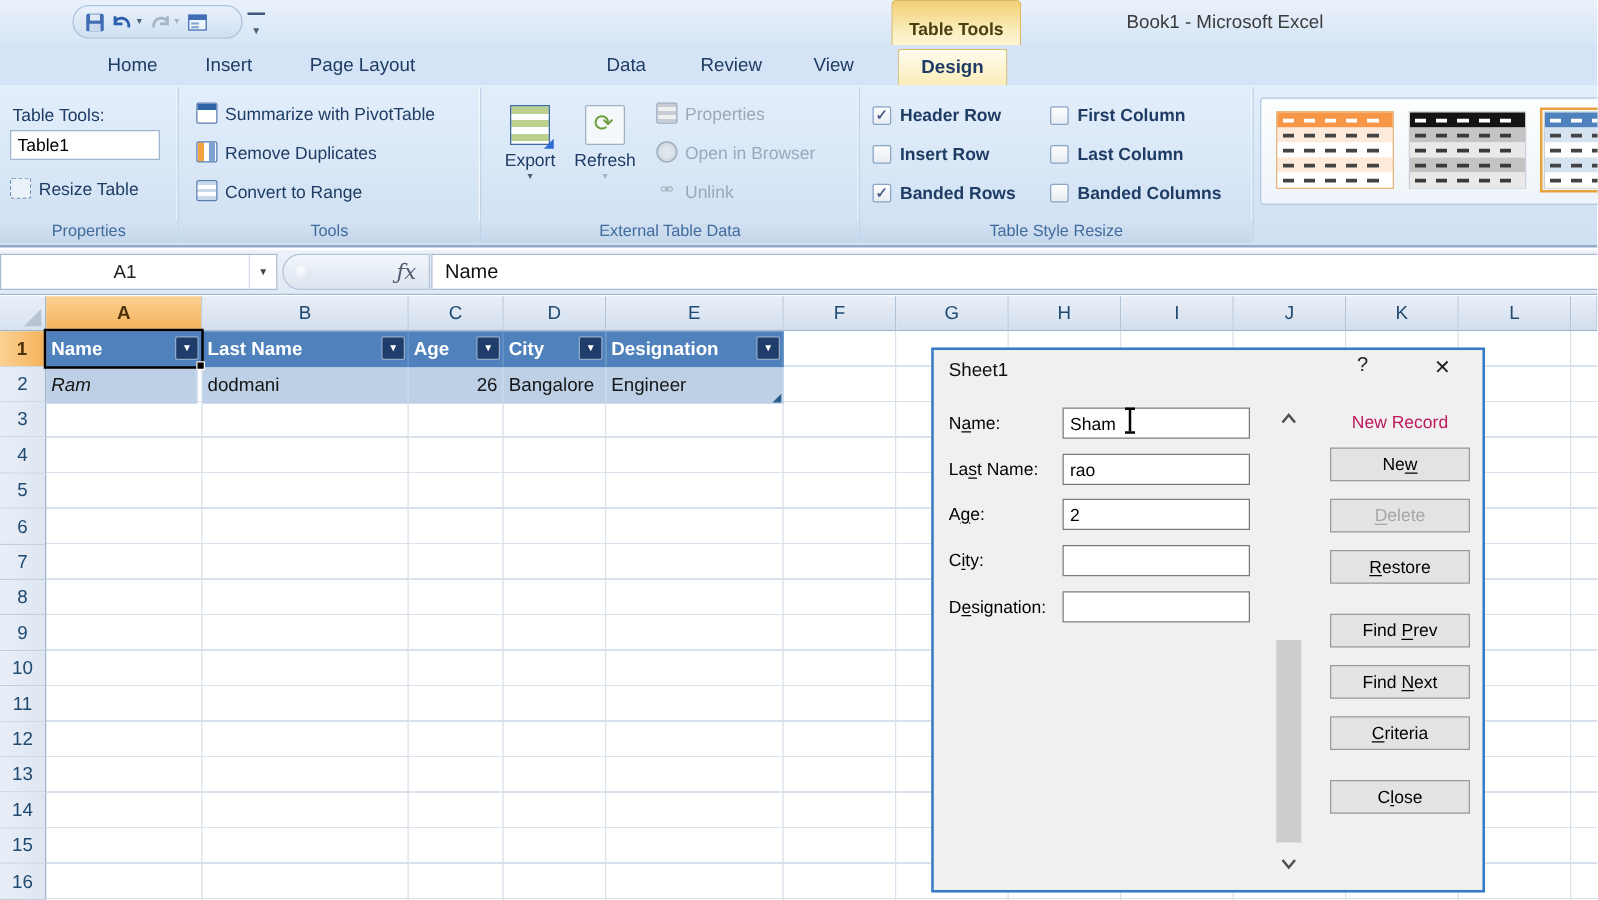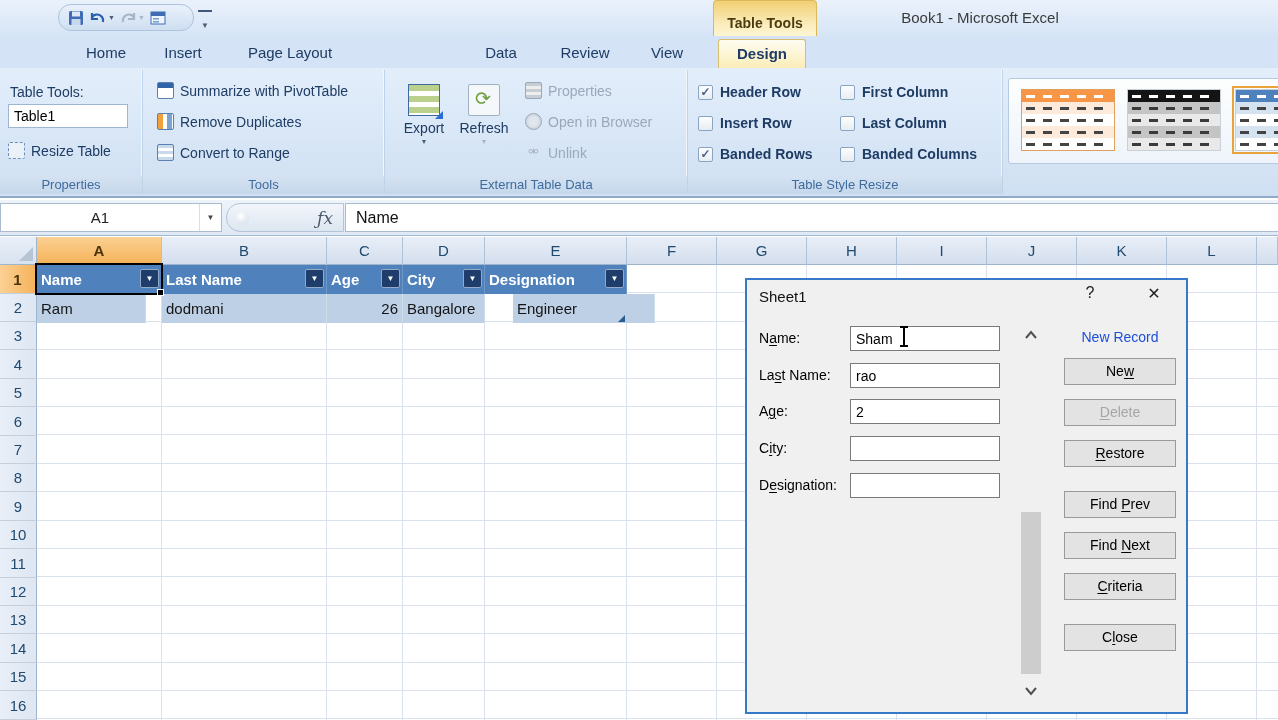--- a/index.html
+++ b/index.html
@@ -157,21 +157,21 @@
     font-family:"Liberation Sans",sans-serif;}
   .dlg-title{position:absolute;left:12px;top:8px;font-size:15px;color:#111;}
   .dlg-help{position:absolute;left:330px;top:4px;width:26px;height:24px;text-align:center;
     font-size:16px;color:#222;cursor:default;}
   .dlg-close{position:absolute;left:392px;top:4px;width:30px;height:24px;text-align:center;
     font-size:16px;color:#222;cursor:default;}
   .fld-label{position:absolute;left:12px;height:25px;line-height:25px;}
   .fld-input{position:absolute;left:103px;width:150px;height:25px;border:1px solid #7a7a7a;
     background:#fff;font-family:"Liberation Sans",sans-serif;font-size:14px;padding:0 5px;color:#000;}
   .mn{text-decoration:underline;text-underline-offset:2px;}
-  .rec-ind{position:absolute;left:317px;top:49px;width:112px;text-align:center;color:#1d4ed8;}
+  .rec-ind{position:absolute;left:317px;top:49px;width:112px;text-align:center;color:#be185d;}
   .fbtn{position:absolute;left:317px;width:112px;height:27px;background:#e3e3e3;
     border:1px solid #9a9a9a;font-family:"Liberation Sans",sans-serif;font-size:14px;
     color:#000;text-align:center;line-height:25px;cursor:default;}
   .fbtn.disabled{color:#a6a6a6;}
   .dscroll-up{position:absolute;left:276px;top:48px;width:16px;height:14px;}
   .dscroll-down{position:absolute;left:276px;top:404px;width:16px;height:14px;}
   .chev{stroke:#505050;stroke-width:2;fill:none;}
   .dthumb{position:absolute;left:274px;top:232px;width:20px;height:162px;background:#cdcdcd;}
   .ibeam{position:absolute;left:898px;top:326px;width:11px;height:21px;z-index:90;pointer-events:none;}
   .ibeam .stem{position:absolute;left:5px;top:2px;width:1.6px;height:17px;background:#000;}
@@ -422,33 +422,33 @@
     <div class="tcell thead" style="left:485px;width:142px;">
         <span>Designation</span>
       </div>
 
     <div class="filterbtn" style="left:140px;top:32px;"><span>▼</span></div>
     <div class="filterbtn" style="left:305px;top:32px;"><span>▼</span></div>
     <div class="filterbtn" style="left:381px;top:32px;"><span>▼</span></div>
     <div class="filterbtn" style="left:463px;top:32px;"><span>▼</span></div>
     <div class="filterbtn" style="left:605px;top:32px;"><span>▼</span></div>
 
-    <div class="tcell tdata" style="left:37px;width:109px;">
+    <div class="tcell tdata" style="left:37px;width:121px;font-style:italic;">
         <span>Ram</span>
       </div>
     <div class="tcell tdata" style="left:162px;width:165px;">
         <span>dodmani</span>
       </div>
     <div class="tcell tdata num" style="left:327px;width:76px;">
         <span>26</span>
       </div>
     <div class="tcell tdata" style="left:403px;width:82px;">
         <span>Bangalore</span>
       </div>
-    <div class="tcell tdata" style="left:485px;width:142px;margin-left:28px;">
+    <div class="tcell tdata" style="left:485px;width:142px;">
         <span>Engineer</span>
       </div>
     <div class="tbl-handle"></div>
 
     <div class="a1sel"></div>
   </div>
 
   <div class="dialog">
     <div class="dlg-title">Sheet1</div>
     <div class="dlg-help">?</div>

